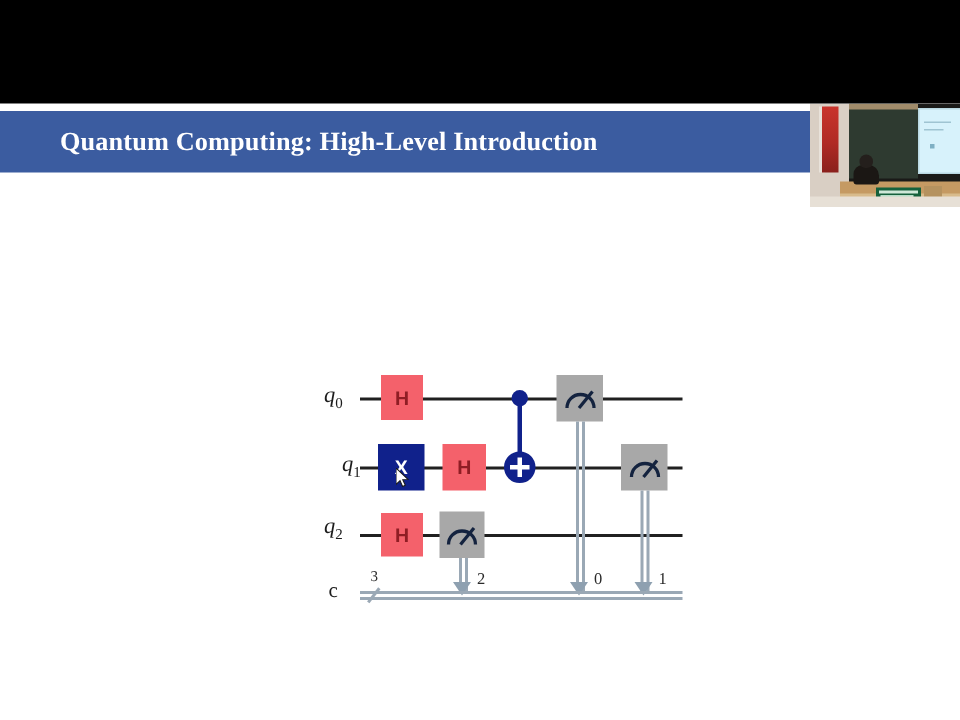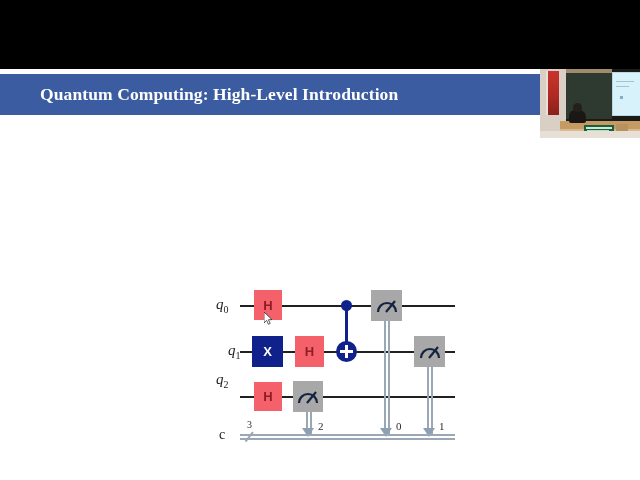--- a/index.html
+++ b/index.html
@@ -98,21 +98,20 @@
   #pip-podium      { left: 76px; top: 55px; width: 12px; height: 14px; background: #b5925f; }
   #pip-floor       { left: 0;   top: 62px; width: 100px; height: 7px;  background: #e7e0d6; }
 
   
   #circuit {
     position: absolute;
     left: 0;
     top: 46px;
     width: 640px;
     height: 293px;
-    margin-top: 40px;
   }
 
   
   .qlabel {
     position: absolute;
     font-family: "Liberation Serif", "DejaVu Serif", serif;
     font-style: italic;
     font-size: 15px;
     color: #1c1c1c;
     white-space: nowrap;
@@ -261,21 +260,21 @@
     </div>
 
     <div id="circuit">
 
       <div class="qlabel" style="left:216px; top:141px;">
         <span>q</span><sub>0</sub>
       </div>
       <div class="qlabel" style="left:228px; top:187px;">
         <span>q</span><sub>1</sub>
       </div>
-      <div class="qlabel" style="left:216px; top:216px;">
+      <div class="qlabel" style="left:216px; top:228px;">
         <span>q</span><sub>2</sub>
       </div>
 
       <div class="qwire" style="left:240px; top:150px; width:215px;"></div>
       <div class="qwire" style="left:240px; top:196px; width:215px;"></div>
       <div class="qwire" style="left:240px; top:241px; width:215px;"></div>
 
       <div class="gate gate-h" style="left:254px; top:135px; width:28px; height:30px;">
         <span>H</span>
       </div>

